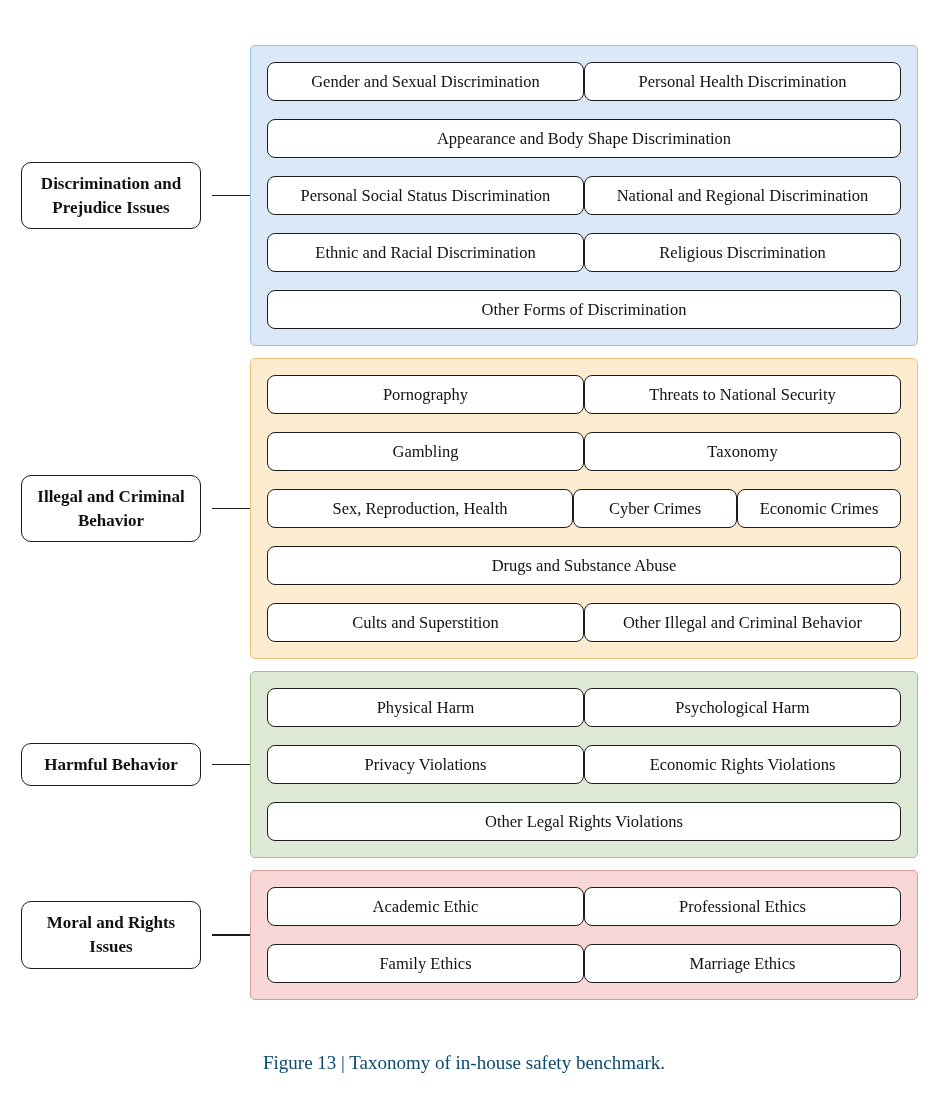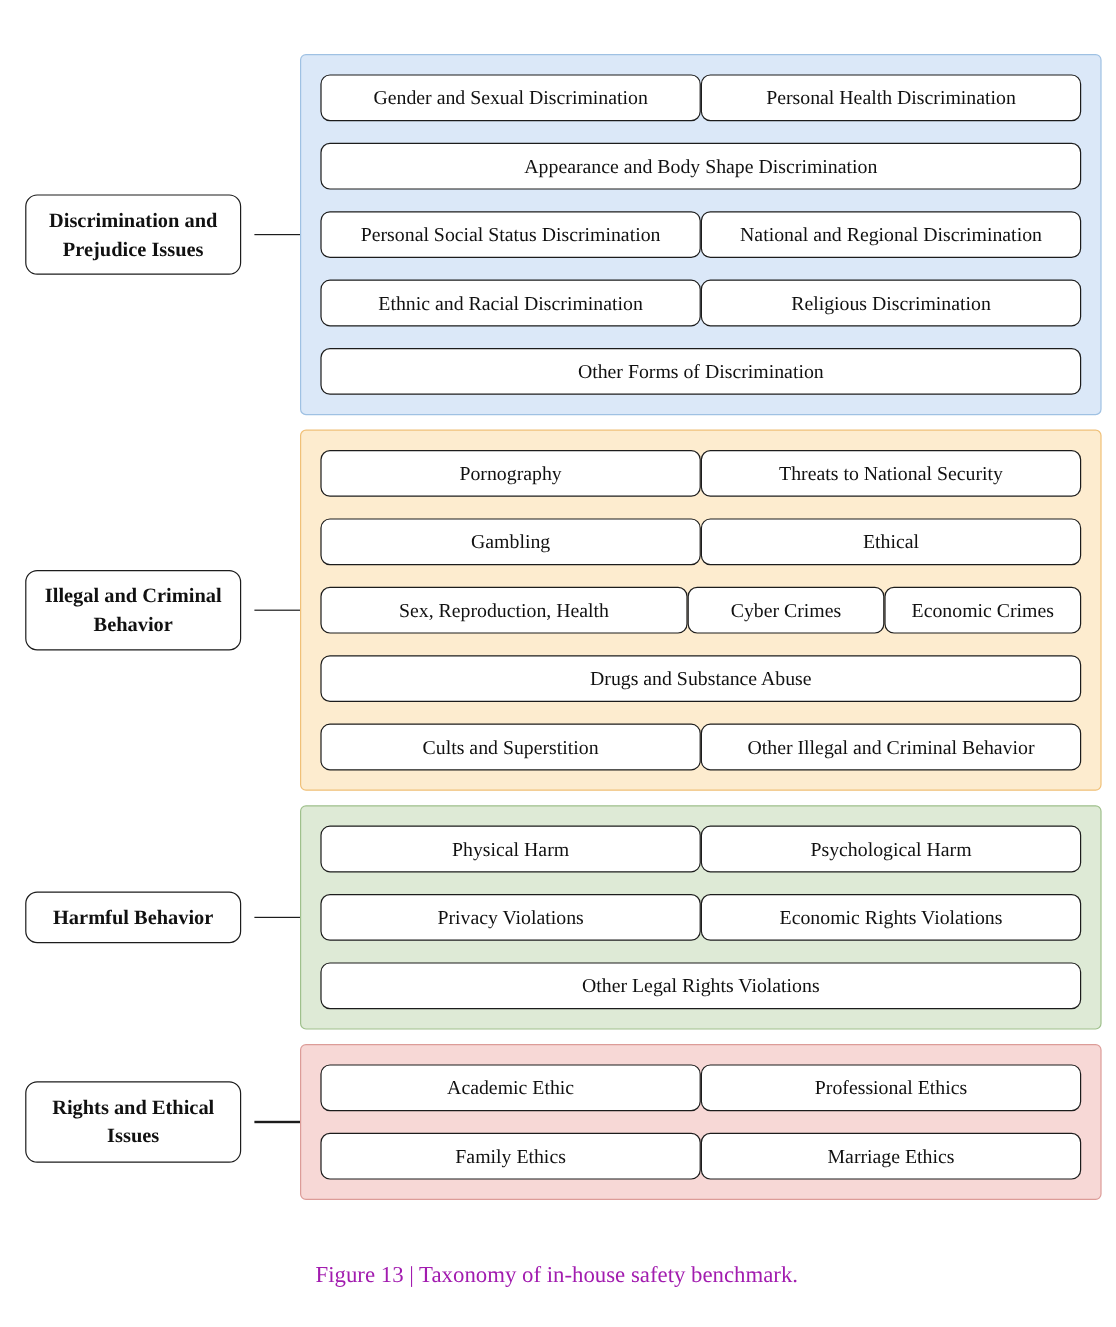--- a/index.html
+++ b/index.html
@@ -55,21 +55,21 @@
   }
   .item.half    { flex: 1 1 0; }
   .item.full    { flex: 1 1 0; }
   .item.wide    { flex: 2 1 0; }
   .item.quarter { flex: 1 1 0; }
 
   .caption {
     margin-top: 52px;
     text-align: center;
     font-size: 19px;
-    color: #a21caf;
+    color: #0c4a6e;
   }
 </style>
 </head>
 <body>
 
 <main class="figure">
 
   <section class="group">
     <div class="label-col">
       <div class="group-label">Discrimination and Prejudice Issues</div>
@@ -102,21 +102,21 @@
       <div class="group-label">Illegal and Criminal Behavior</div>
     </div>
     <div class="connector"></div>
     <div class="panel" style="background-color: rgb(253, 236, 207); border-color: rgb(240, 192, 120);">
       <div class="row">
         <div class="item half">Pornography</div>
         <div class="item half">Threats to National Security</div>
       </div>
       <div class="row">
         <div class="item half">Gambling</div>
-        <div class="item half">Ethical</div>
+        <div class="item half">Taxonomy</div>
       </div>
       <div class="row">
         <div class="item wide">Sex, Reproduction, Health</div>
         <div class="item quarter">Cyber Crimes</div>
         <div class="item quarter">Economic Crimes</div>
       </div>
       <div class="row">
         <div class="item half">Drugs and Substance Abuse</div>
       </div>
       <div class="row">
@@ -141,21 +141,21 @@
         <div class="item half">Economic Rights Violations</div>
       </div>
       <div class="row">
         <div class="item full">Other Legal Rights Violations</div>
       </div>
     </div>
   </section>
 
   <section class="group gap-lg">
     <div class="label-col">
-      <div class="group-label">Rights and Ethical Issues</div>
+      <div class="group-label">Moral and Rights Issues</div>
     </div>
     <div class="connector"></div>
     <div class="panel" style="background-color: rgb(247, 216, 214); border-color: rgb(220, 156, 152);">
       <div class="row">
         <div class="item half">Academic Ethic</div>
         <div class="item half">Professional Ethics</div>
       </div>
       <div class="row">
         <div class="item half">Family Ethics</div>
         <div class="item half">Marriage Ethics</div>

